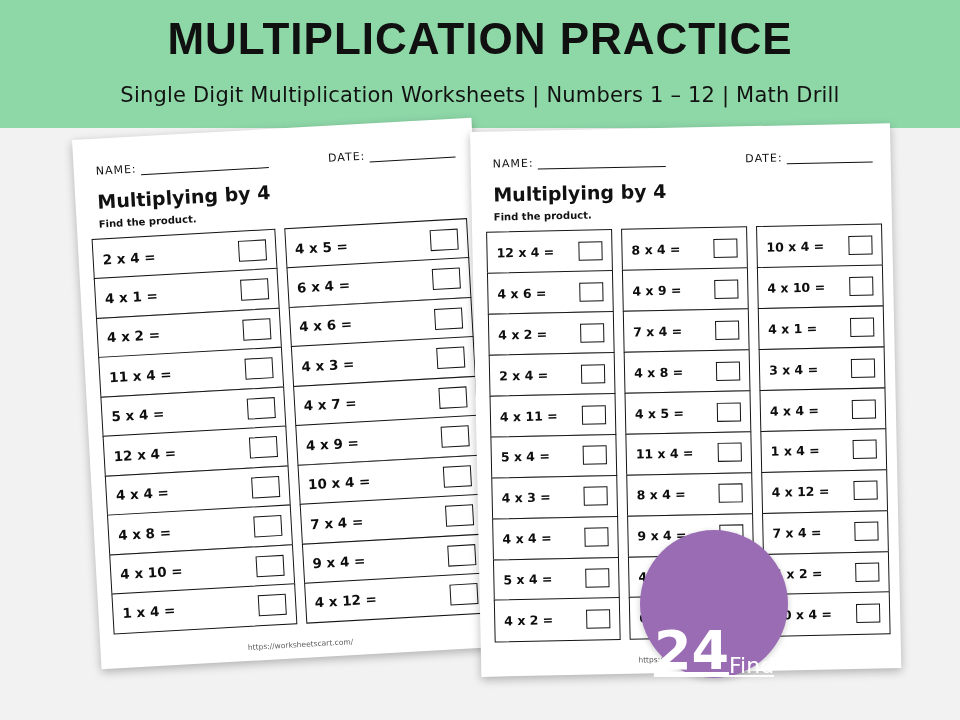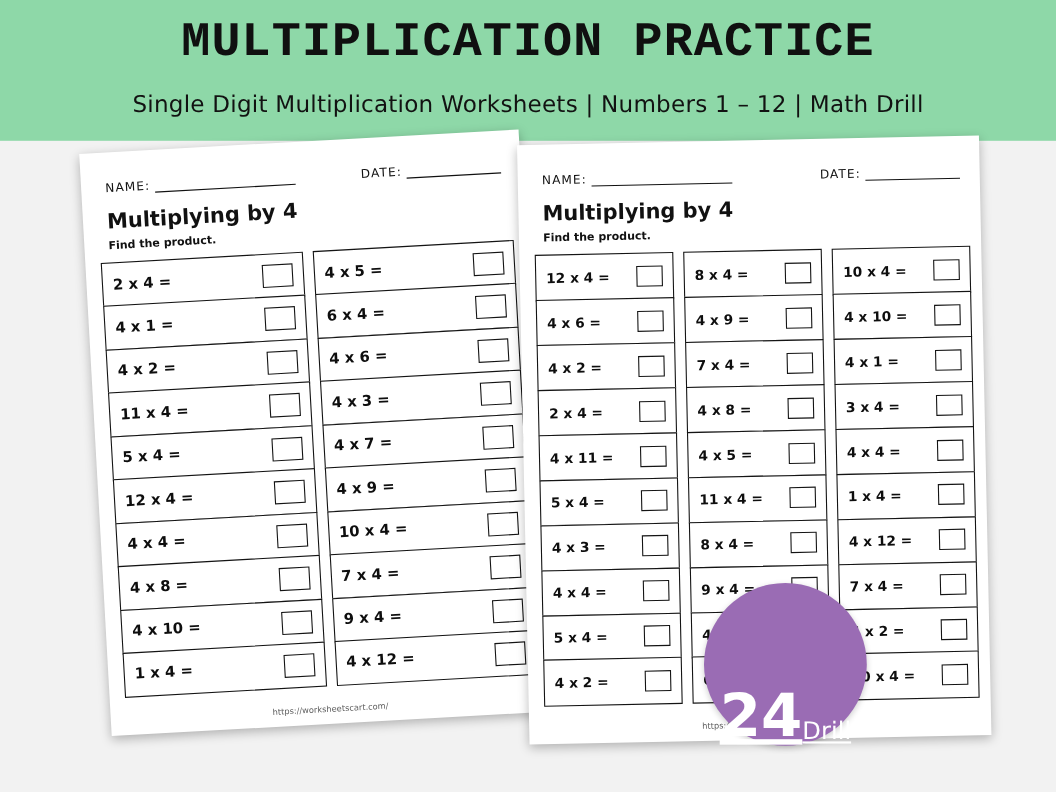--- a/index.html
+++ b/index.html
@@ -26,21 +26,21 @@
     top: 0; left: 0;
     width: 960px;
     height: 128px;
     background: #8ed8a8;
     text-align: center;
     overflow: hidden;
   }
   .banner-title {
     margin: 0;
     padding-top: 16px;
-    font-family: Liberation Mono, monospace;
+    font-family: Liberation Sans, sans-serif;
     font-size: 44px;
     font-weight: bold;
     letter-spacing: 1px;
     color: #101010;
     line-height: 1.05;
   }
   .banner-sub {
     margin: 13px;
     padding-top: 8px;
     font-family: "DejaVu Sans", sans-serif;
@@ -462,16 +462,16 @@
             </div>
         </div>
       </div>
 
       <div class="footer-url">https://worksheetscart.com/</div>
     </div>
   </div>
 
   <div class="badge">
     <div class="badge-num">24</div>
-    <div class="badge-label">Drill</div>
+    <div class="badge-label">Find</div>
   </div>
 
 </div>
 
 </body></html>

